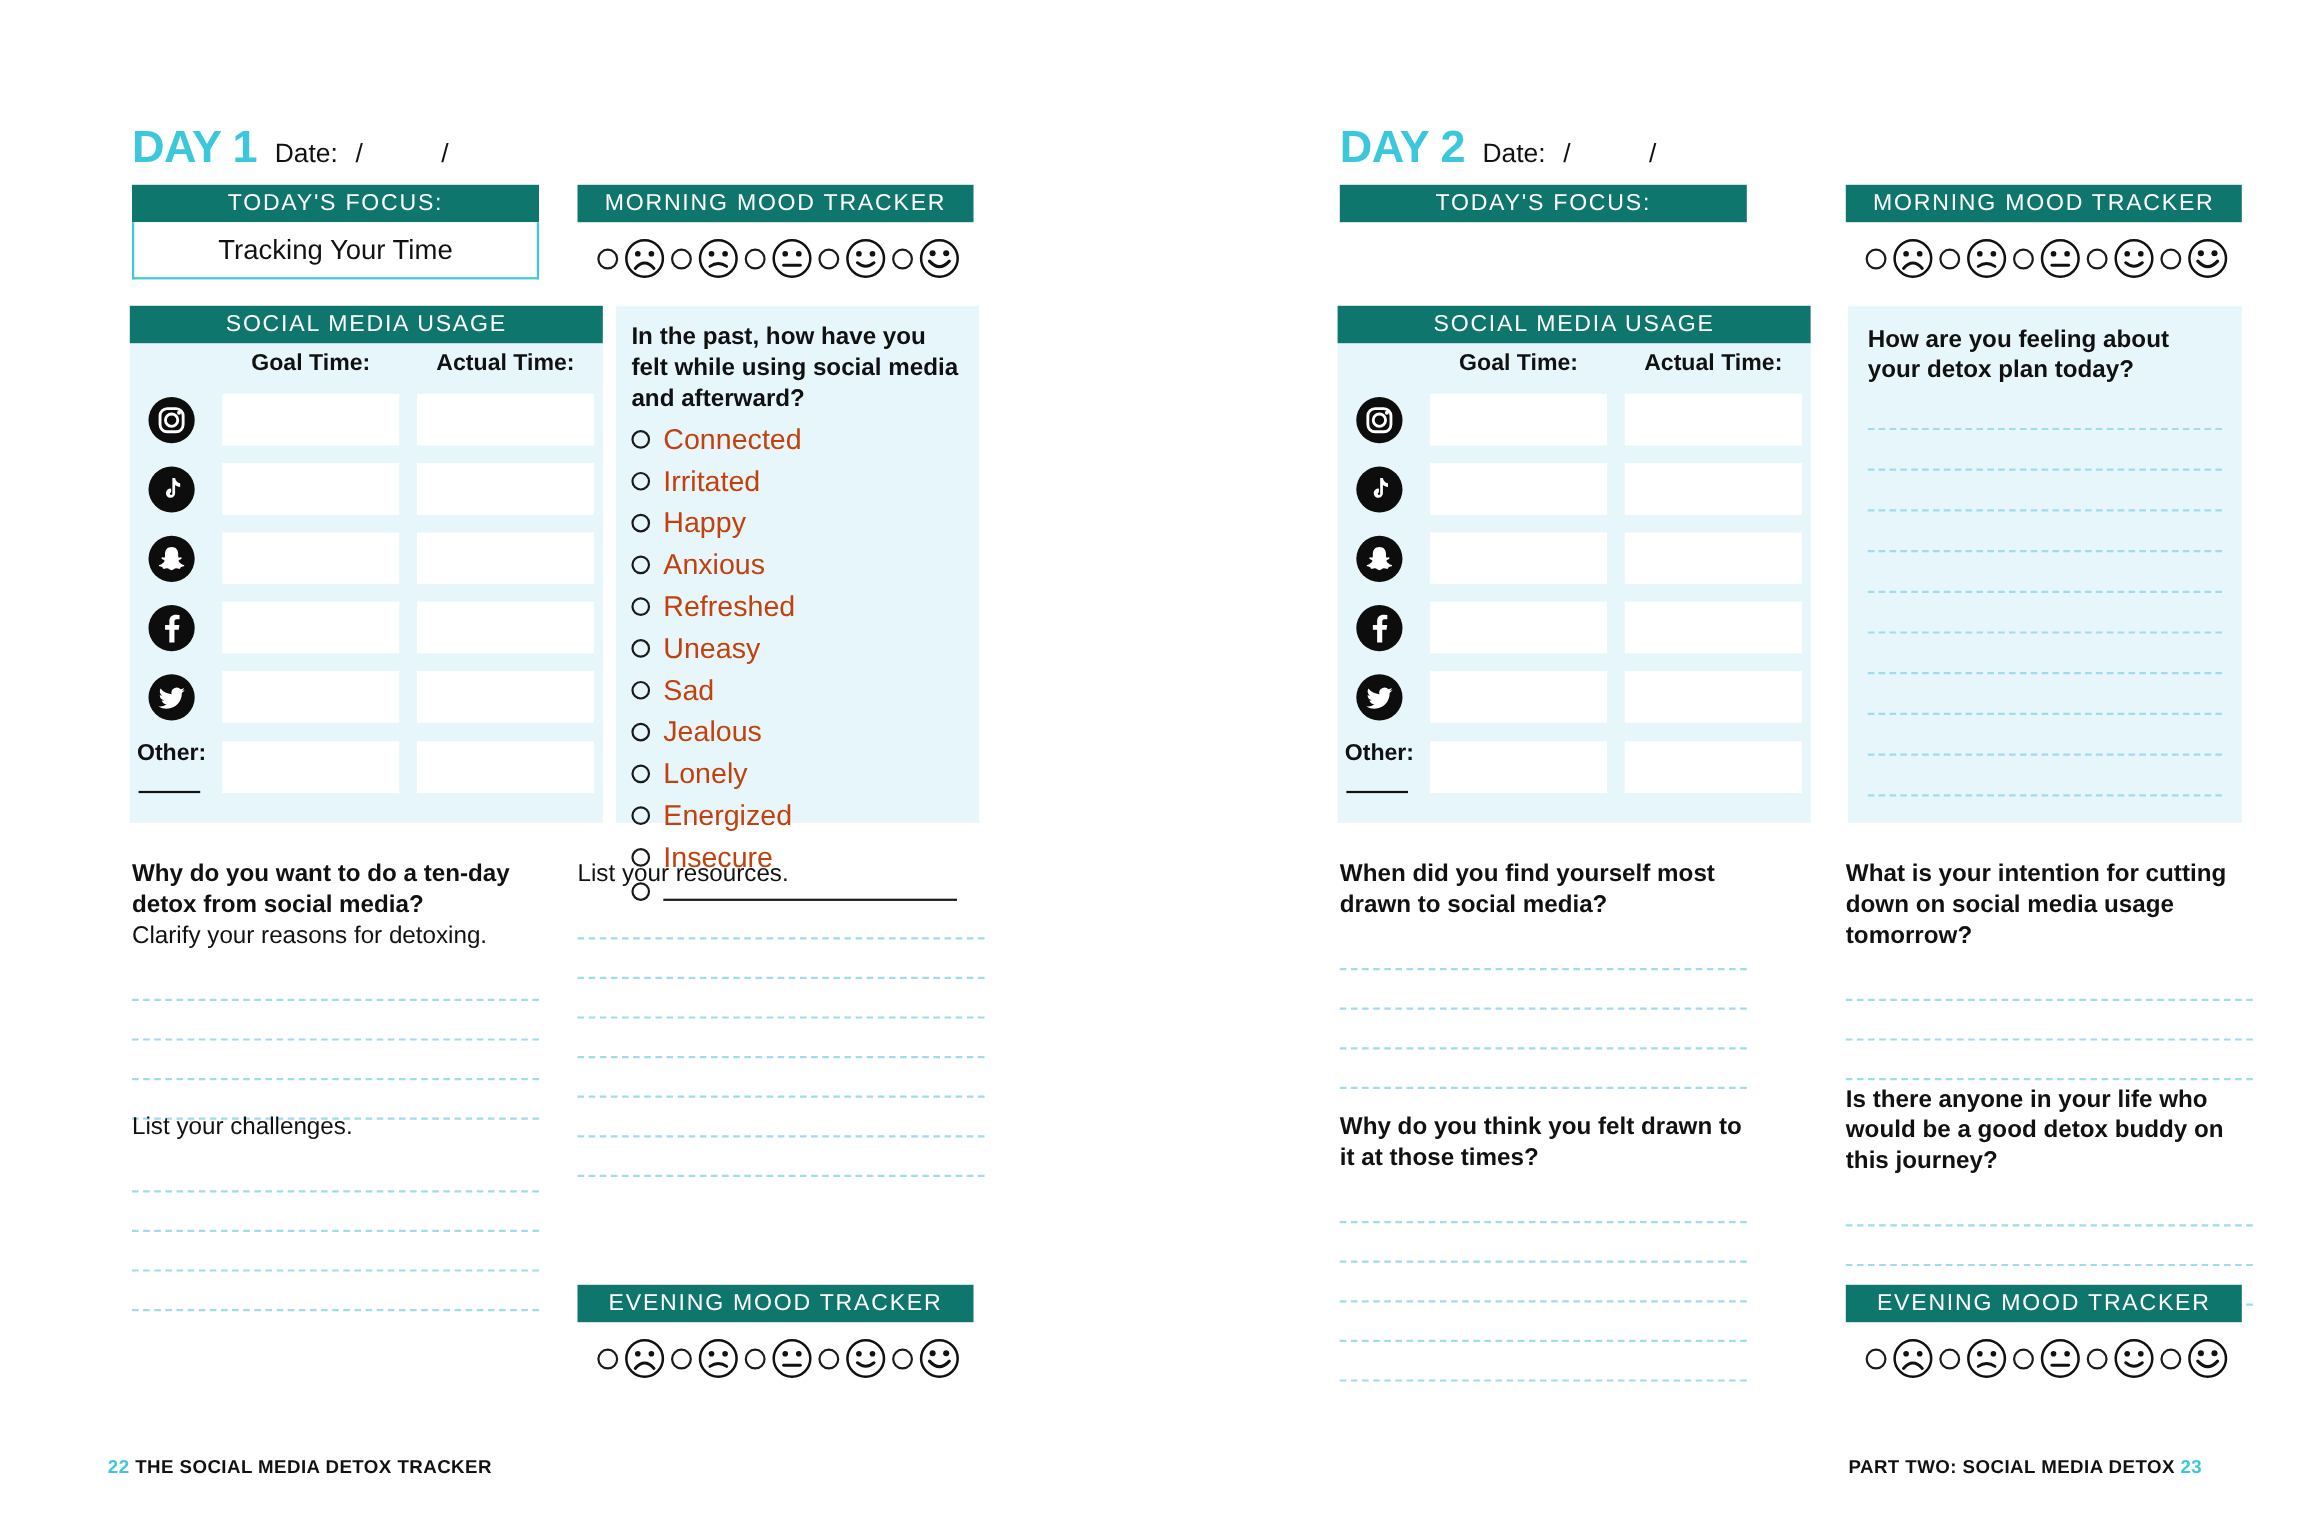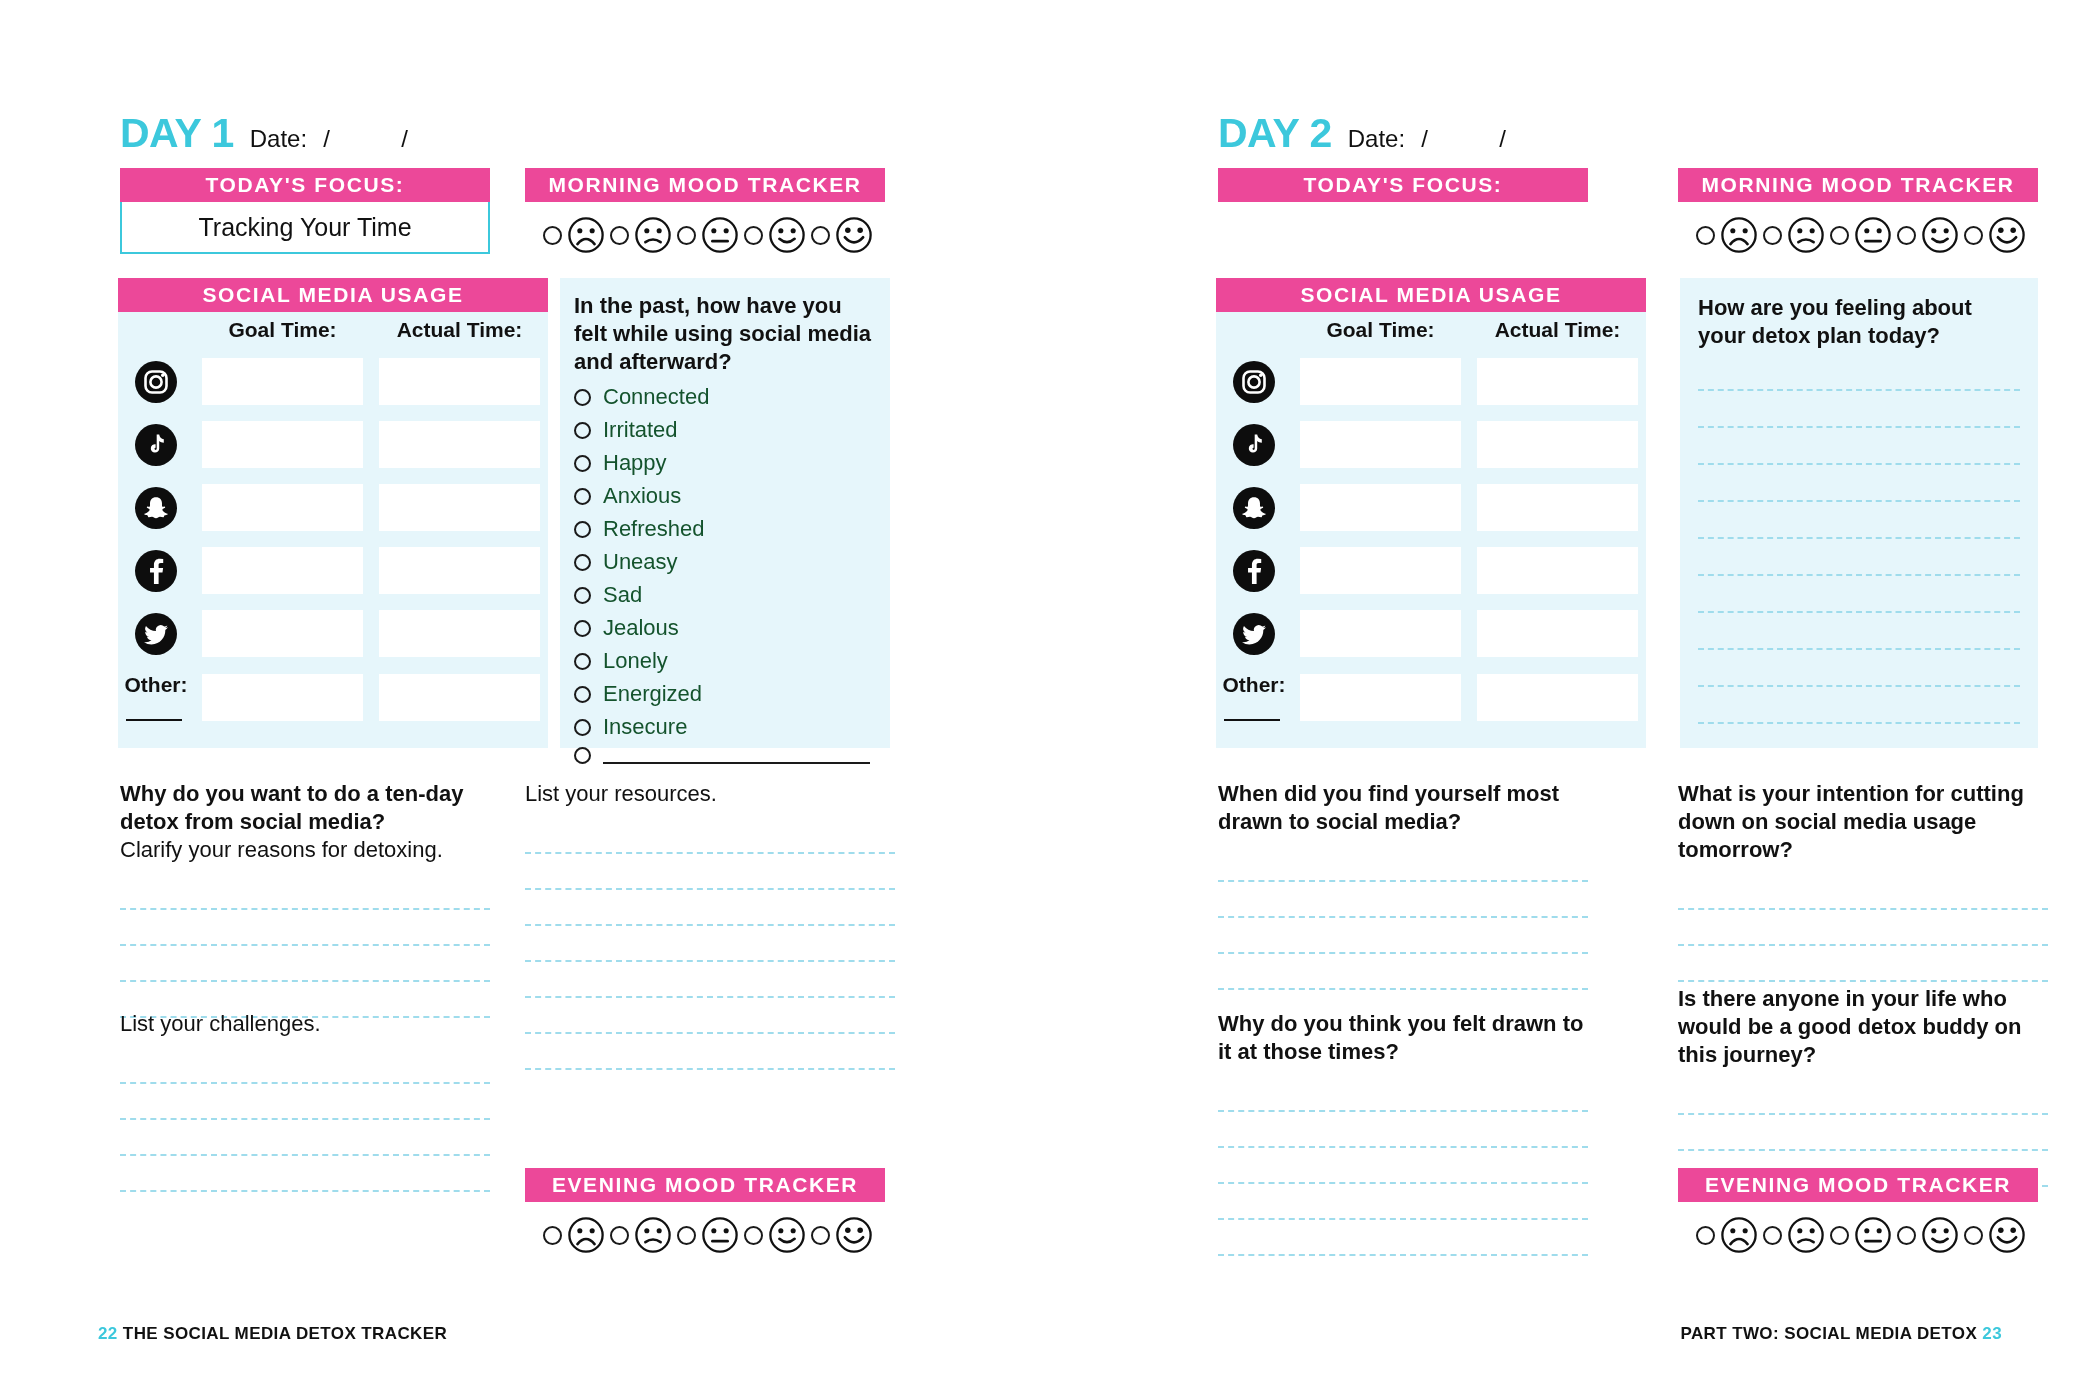--- a/index.html
+++ b/index.html
@@ -16,22 +16,22 @@
   .day-row { position: absolute; display: flex; align-items: baseline; gap: 16px; }
   .day-label {
     font-size: 41px; font-weight: 700; color: #3CC8DC;
     letter-spacing: -0.5px; font-family: "Liberation Sans", sans-serif;
   }
   .date-label { font-size: 24px; font-weight: 400; color: #111; }
   .date-slashes { font-size: 24px; color: #111; letter-spacing: 2px; white-space: pre; }
 
   
   .cyanbar {
-    background: #ec4899; color: #ffffff;
-    font-size: 21px; font-weight: 700; letter-spacing: 1.6px;
+    background: #0f766e; color: #ffffff;
+    font-size: 21px; font-weight: 400; letter-spacing: 1.6px;
     text-align: center; line-height: 34px; height: 34px;
     font-family: "Liberation Sans", sans-serif;
   }
 
   
   .focus-box { position: absolute; }
   .focus-body {
     border: 2px solid #3CC8DC; border-top: none; background: #fff;
     height: 52px; line-height: 50px; text-align: center;
     font-size: 25px; color: #111;
@@ -65,21 +65,21 @@
   .check-q {
     font-size: 22px; font-weight: 700; color: #111; line-height: 1.28;
     padding: 14px 16px 8px 14px;
   }
   .check-list { padding: 0 14px; }
   .check-item { display: flex; align-items: center; margin-bottom: 7px; }
   .radio-md {
     width: 17px; height: 17px; border: 2px solid #1a1a1a; border-radius: 50%;
     margin-right: 12px; flex: none; background: transparent;
   }
-  .check-txt { font-size: 22px; color: #14532d; }
+  .check-txt { font-size: 26px; color: #c2410c; }
   .write-line { flex: 1; border-bottom: 2px solid #1a1a1a; height: 16px; margin-right: 6px; }
 
   
   .qblock { position: absolute; }
   .q-title { font-size: 22px; font-weight: 700; color: #111; line-height: 1.27; }
   .q-sub { font-size: 22px; font-weight: 400; color: #111; line-height: 1.27; }
   .lines { margin-top: 10px; }
   .dline { border-bottom: 2px dashed #9FDCEC; height: 36px; }
 
   

